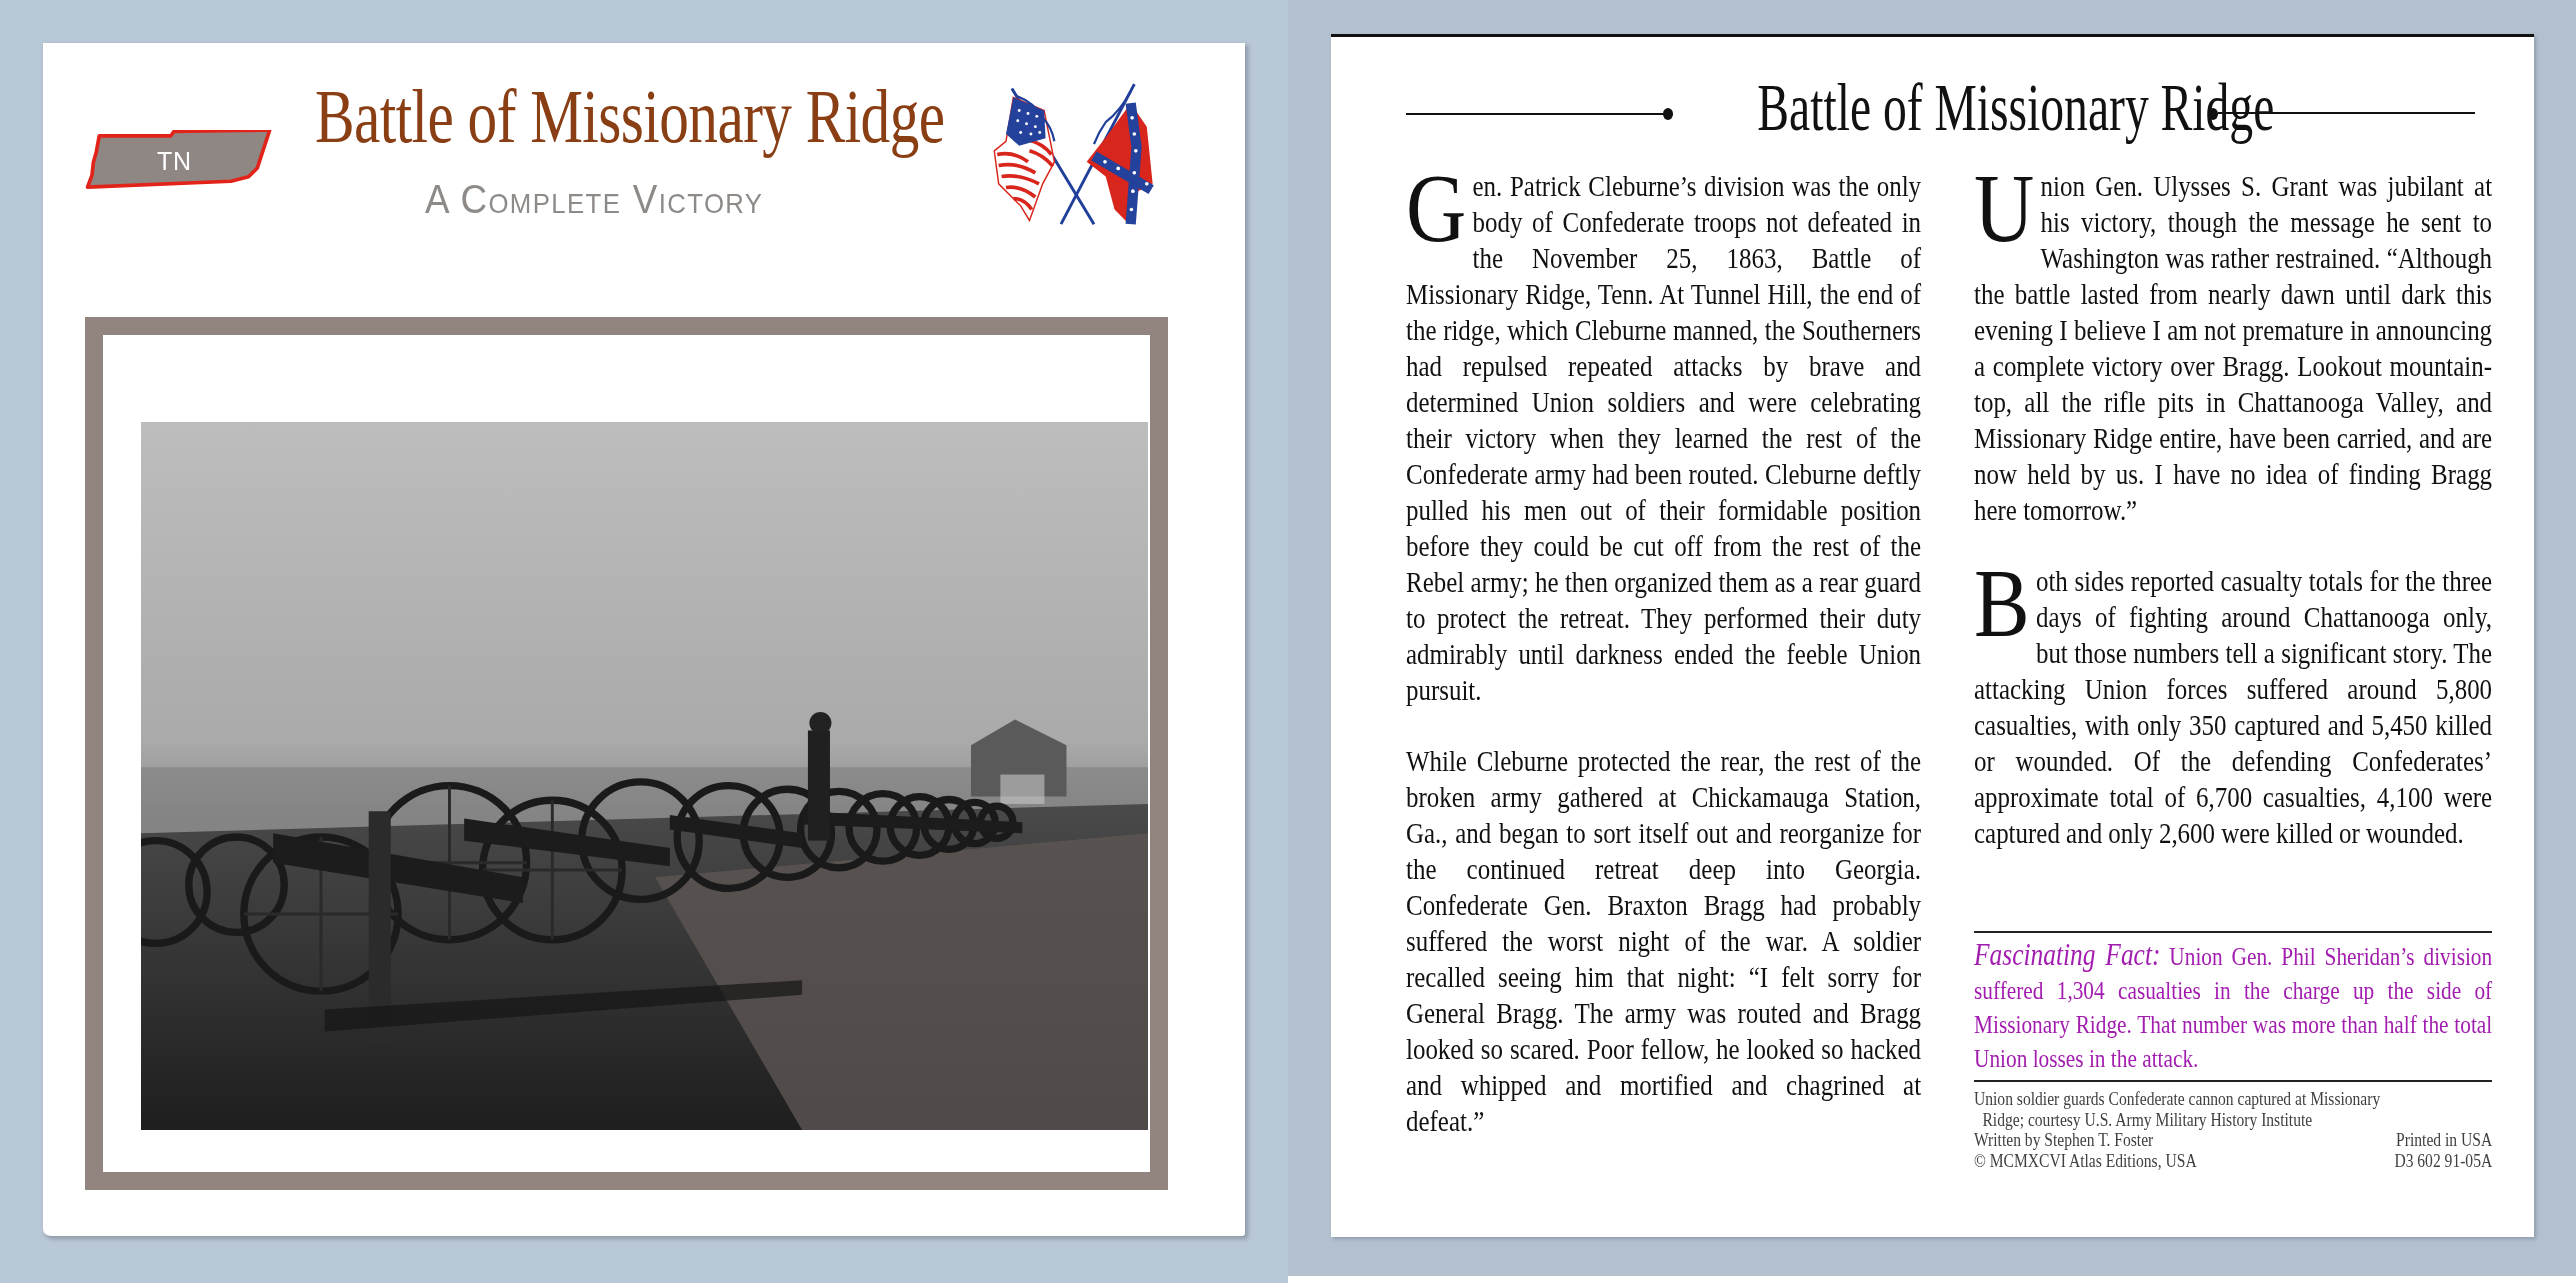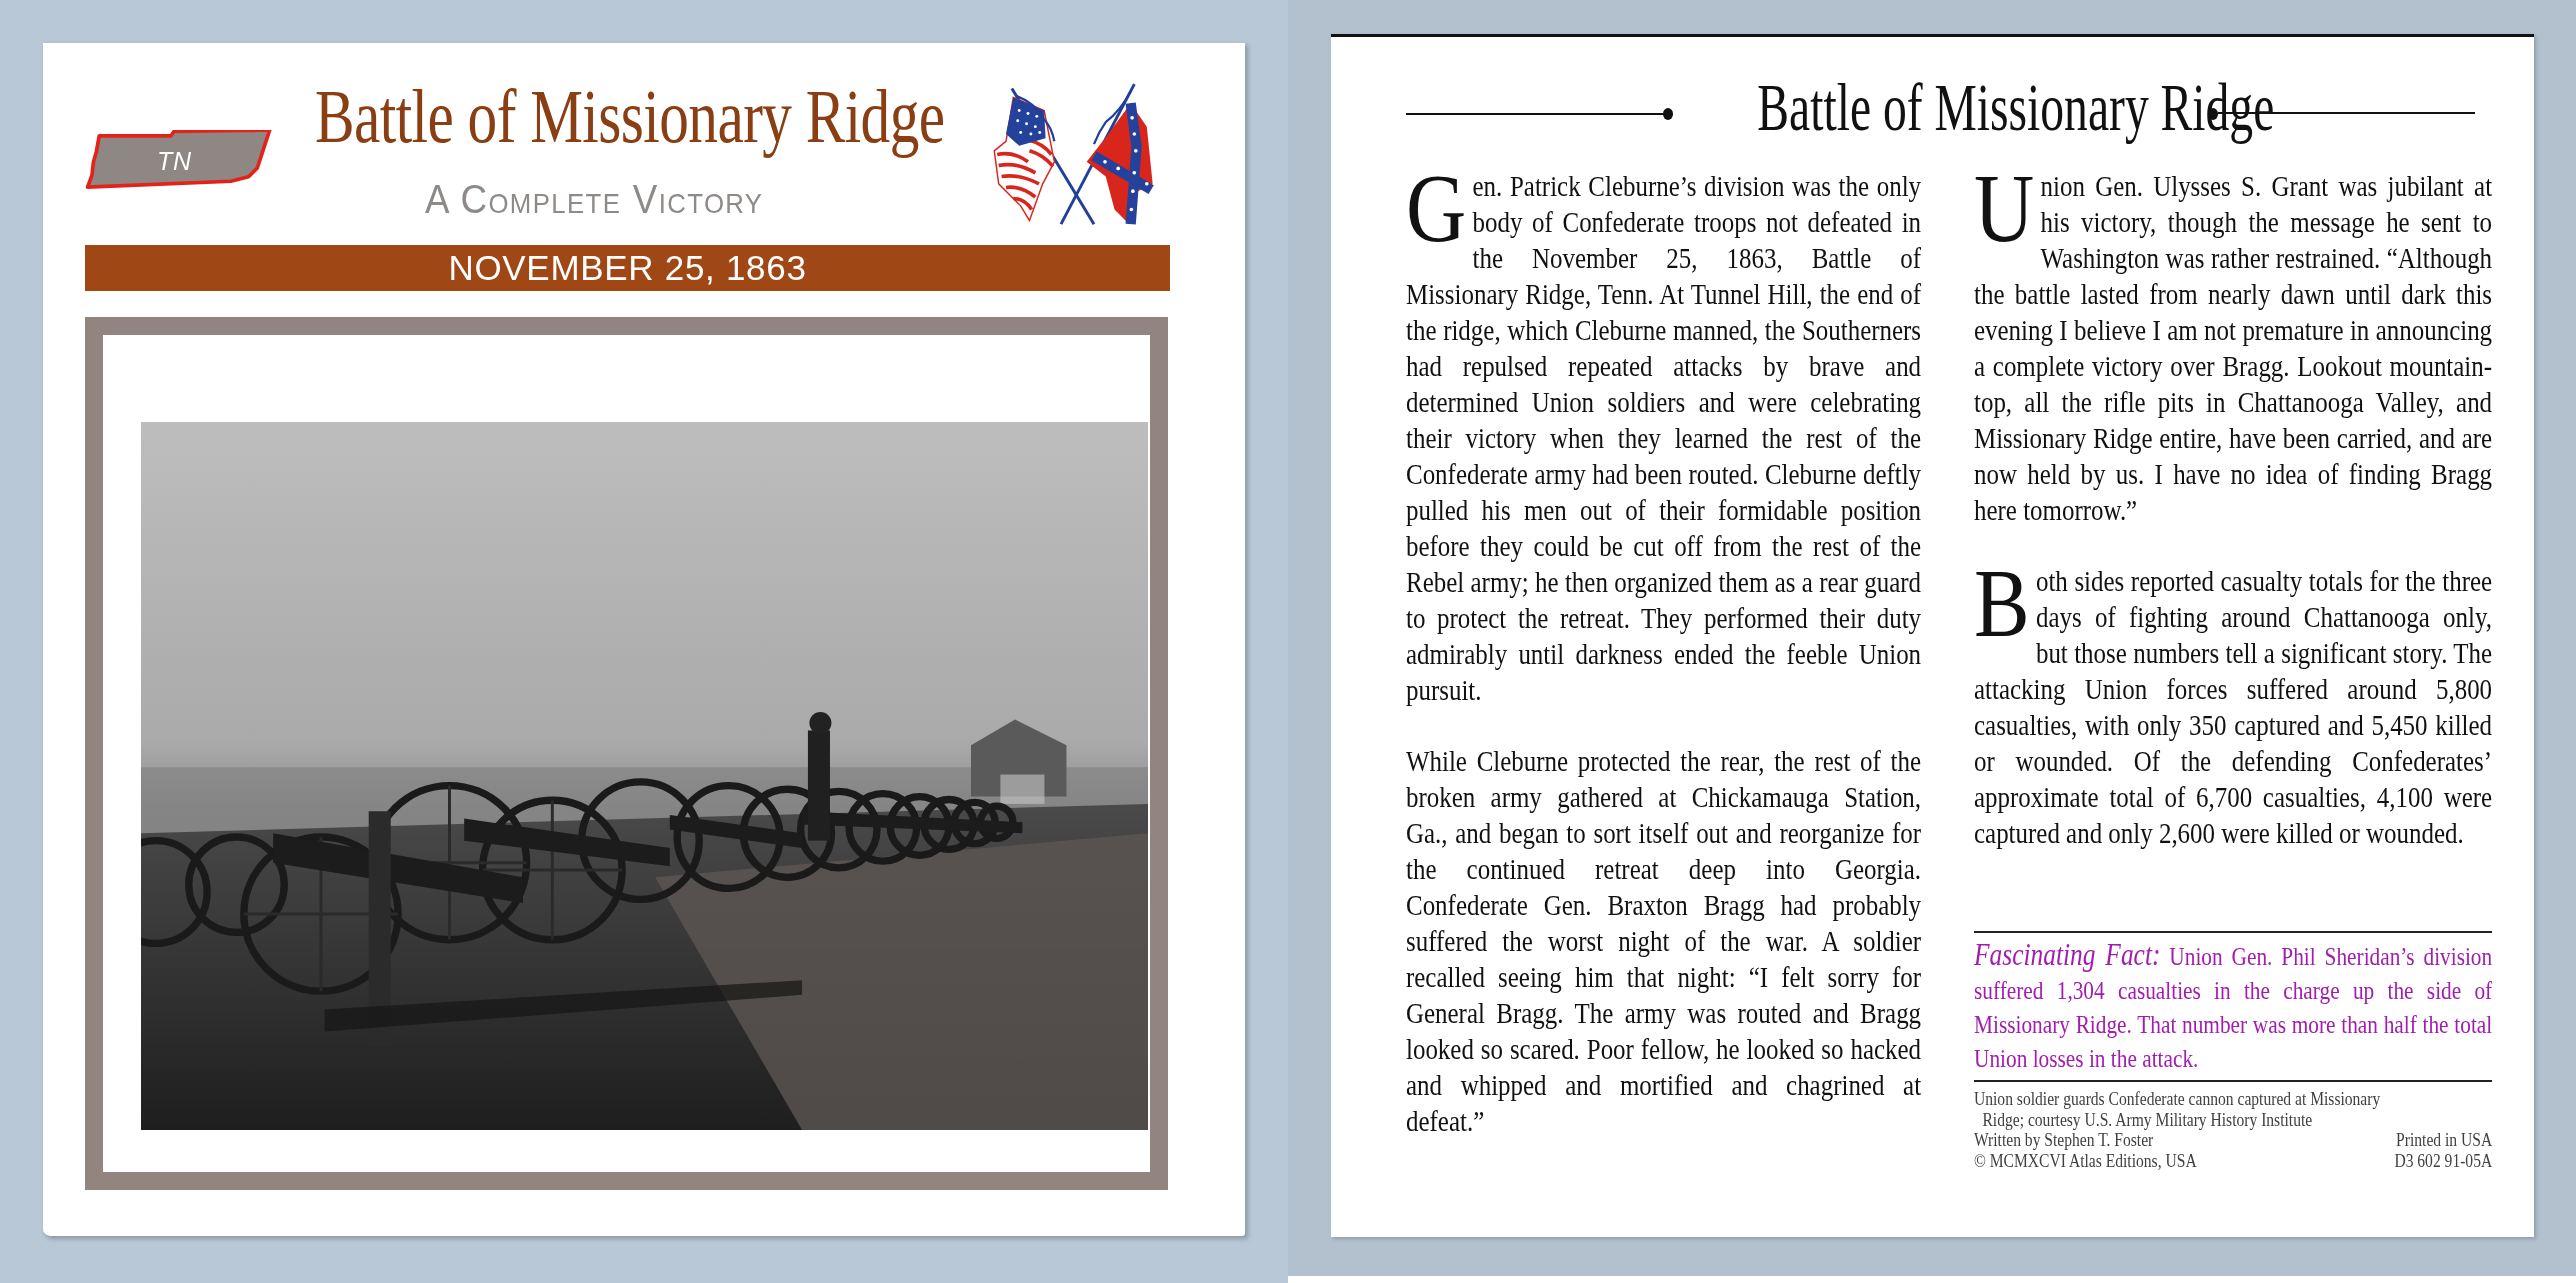--- a/index.html
+++ b/index.html
@@ -13,21 +13,21 @@
 
   
   .card-front {
     position:absolute; left:43px; top:43px; width:1202px; height:1193px;
     background:#ffffff; box-shadow: 2.2px 2.9px 4.4px rgba(60,70,85,0.35);
     border-radius:0 0 2.9px 7.3px;
   }
   .state-shape { position:absolute; left:40px; top:87px; width:192px; height:60px; }
   .state-label {
     position:absolute; left:114px; top:104px; font-family:"Liberation Sans", sans-serif;
-    font-size:25px; color:#ffffff; letter-spacing:0.7px;font-style:italic;
+    font-size:25px; color:#ffffff; letter-spacing:0.7px;
   }
   .front-title {
     position:absolute; left:272px; top:35px; width:698px;
     font-family:"Liberation Serif", serif; font-size:76px; line-height:1;
     color:#8a3e14; transform:scaleX(0.78); transform-origin:left top; white-space:nowrap;
     letter-spacing:-0.7px;
   }
   .front-subtitle {
     position:absolute; left:382px; top:134px; width:514px;
     font-family:"Liberation Sans", sans-serif; font-size:40px; color:#8e8a88;
@@ -158,23 +158,20 @@
       <circle cx="205" cy="125" r="2.5"></circle>
         <circle cx="203" cy="150" r="2.5"></circle>
         <circle cx="201" cy="175" r="2.5"></circle>
       <circle cx="165" cy="110" r="2.5"></circle>
         <circle cx="183" cy="119" r="2.5"></circle>
         <circle cx="222" cy="140" r="2.5"></circle>
     </g>
     <path d="M200 14 Q186 40 166 56 Q156 70 150 86" stroke="#1f3f9a" stroke-width="3" fill="none"></path>
   </svg>
 
-  <div class="date-bar">
-    <span class="date-text">NOVEMBER 25, 1863</span>
-  </div>
 
   <div class="photo-frame">
     <div class="photo">
       <svg viewBox="0 0 1371 964" preserveAspectRatio="none">
         <defs>
           <linearGradient id="sky" x1="0" y1="0" x2="0" y2="1">
             <stop offset="0" stop-color="#bdbdbd"></stop>
             <stop offset="0.45" stop-color="#aaaaaa"></stop>
             <stop offset="0.55" stop-color="#8e8e8e"></stop>
             <stop offset="1" stop-color="#6a6a6a"></stop>

